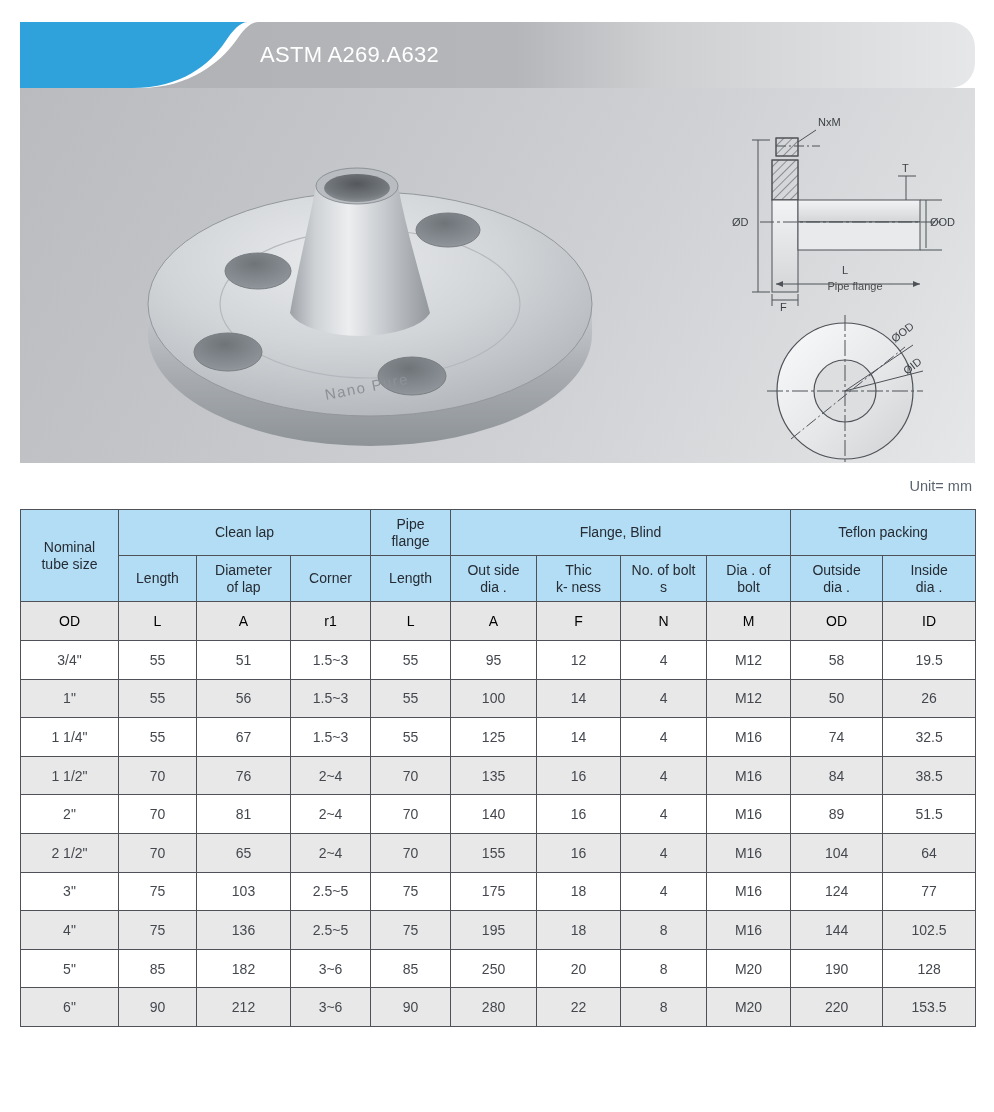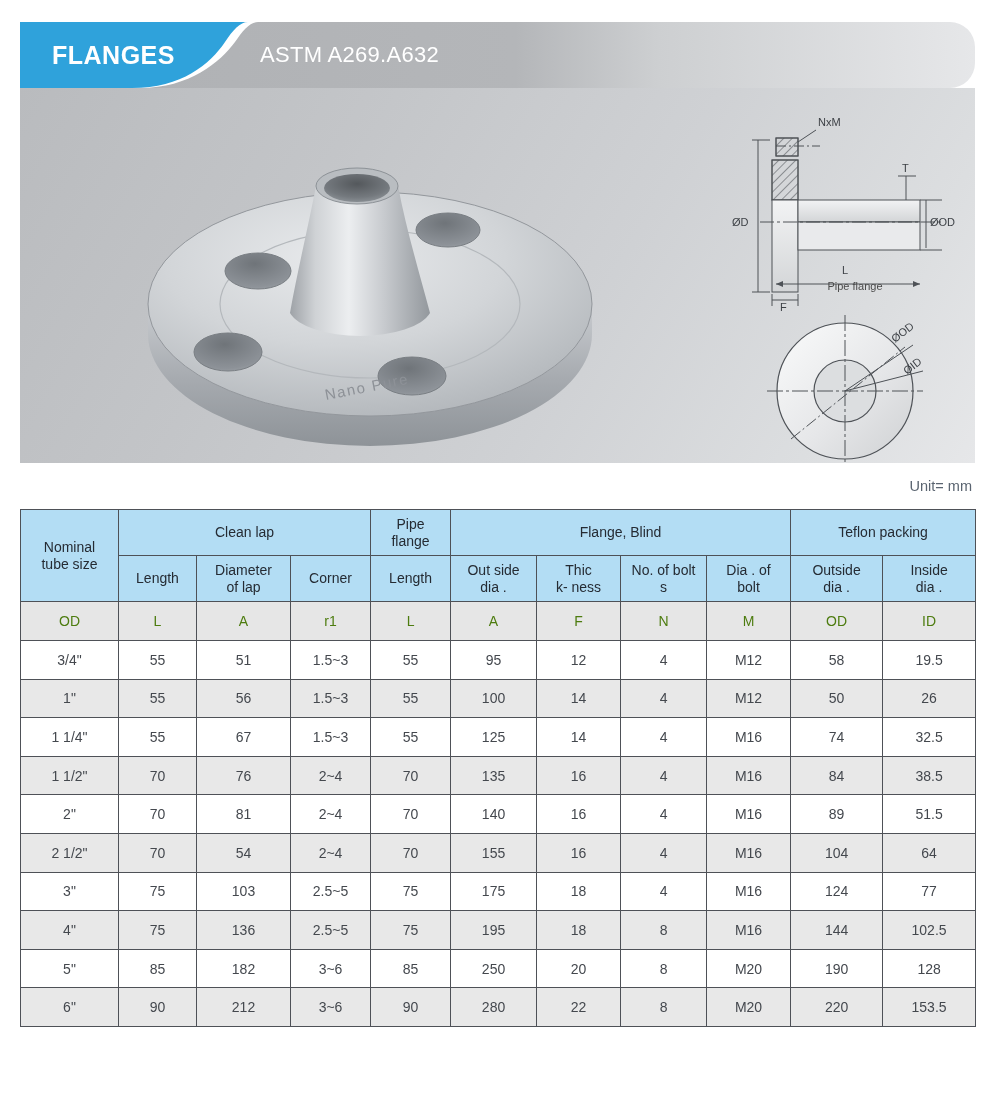--- a/index.html
+++ b/index.html
@@ -130,21 +130,21 @@
     background: #b3ddf4;
     color: #252b33;
     font-size: 14px;
     line-height: 1.2;
     padding: 4px 2px;
   }
   tr.sym-row td {
     background: #e6e6e6;
     height: 38px;
     font-size: 14px;
-    color: #4d7c0f;
+    color: #000000;
   }
   tr.data-row td {
     height: 37.6px;
     font-size: 14px;
   }
   tr.row-white td { background: #ffffff; }
   tr.row-gray td  { background: #e8e8e8; }
 
   .hdr-h1 { height: 46px; }
   .hdr-h2 { height: 46px; }
@@ -158,21 +158,20 @@
       <linearGradient id="grayGrad" x1="0" y1="0" x2="1" y2="0">
         <stop offset="0%" stop-color="#b0b2b5"></stop>
         <stop offset="45%" stop-color="#b4b6b9"></stop>
         <stop offset="62%" stop-color="#cdcfd1"></stop>
         <stop offset="100%" stop-color="#e6e7e9"></stop>
       </linearGradient>
     </defs>
     <path d="M238,0 H930 a25,25 0 0 1 25,25 v16 a25,25 0 0 1 -25,25 H120 C170,66 200,40 215,20 C223,8 230,0 238,0 Z" fill="url(#grayGrad)"></path>
     <path d="M0,0 H228 C220,0 213,8 205,20 C190,42 162,66 112,66 H0 Z" fill="#2fa2db"></path>
   </svg>
-  <div class="banner-title">FLANGES</div>
   <div class="banner-sub">ASTM A269.A632</div>
 </div>
 
 <div class="hero">
 
   <div class="photo">
     <svg width="480" height="340" viewBox="0 0 480 340">
       <defs>
         <radialGradient id="discTop" cx="0.42" cy="0.3" r="0.85">
           <stop offset="0%" stop-color="#e8eaec"></stop>
@@ -431,21 +430,21 @@
           <td>140</td>
           <td>16</td>
           <td>4</td>
           <td>M16</td>
           <td>89</td>
           <td>51.5</td>
         </tr>
         <tr class="data-row row-gray">
           <td>2 1/2"</td>
           <td>70</td>
-          <td>54</td>
+          <td>65</td>
           <td>2~4</td>
           <td>70</td>
           <td>155</td>
           <td>16</td>
           <td>4</td>
           <td>M16</td>
           <td>104</td>
           <td>64</td>
         </tr>
         <tr class="data-row row-white">

